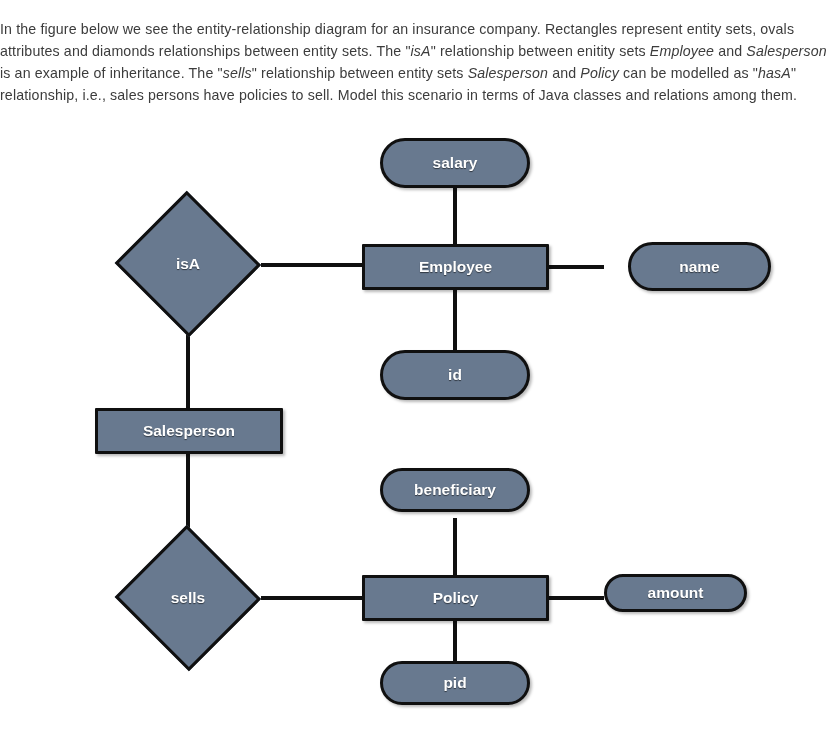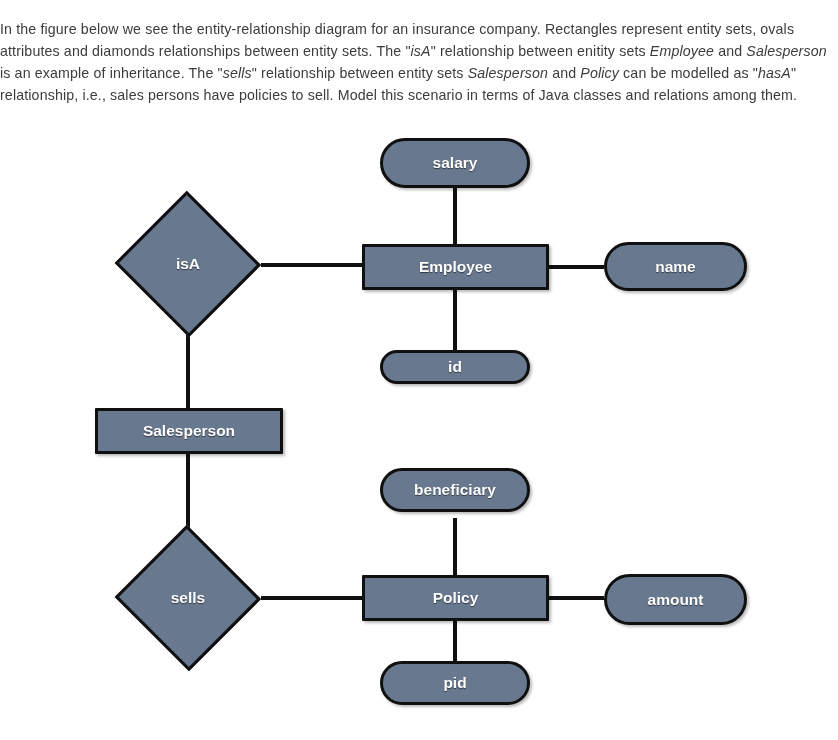--- a/index.html
+++ b/index.html
@@ -125,39 +125,39 @@
       <div class="node attribute" style="left: 380px; top: 18px; width: 150px; height: 50px;">
         <span>salary</span>
       </div>
       <div class="node relationship" style="left: 115px; top: 108px; width: 146px; height: 72px;">
         <div class="diamond-shape"></div>
         <span class="diamond-label">isA</span>
       </div>
       <div class="node entity" style="left: 362px; top: 124px; width: 187px; height: 46px;">
         <span>Employee</span>
       </div>
-      <div class="node attribute" style="left: 604px; top: 122px; width: 143px; height: 49px;">
+      <div class="node attribute" style="left: 628px; top: 122px; width: 143px; height: 49px;">
         <span>name</span>
       </div>
-      <div class="node attribute" style="left: 380px; top: 230px; width: 150px; height: 34px;">
+      <div class="node attribute" style="left: 380px; top: 230px; width: 150px; height: 50px;">
         <span>id</span>
       </div>
       <div class="node entity" style="left: 95px; top: 288px; width: 188px; height: 46px;">
         <span>Salesperson</span>
       </div>
       <div class="node attribute" style="left: 380px; top: 348px; width: 150px; height: 44px;">
         <span>beneficiary</span>
       </div>
       <div class="node relationship" style="left: 115px; top: 442px; width: 146px; height: 72px;">
         <div class="diamond-shape"></div>
         <span class="diamond-label">sells</span>
       </div>
       <div class="node entity" style="left: 362px; top: 455px; width: 187px; height: 46px;">
         <span>Policy</span>
       </div>
-      <div class="node attribute" style="left: 604px; top: 454px; width: 143px; height: 51px;">
+      <div class="node attribute" style="left: 604px; top: 454px; width: 143px; height: 38px;">
         <span>amount</span>
       </div>
       <div class="node attribute" style="left: 380px; top: 541px; width: 150px; height: 44px;">
         <span>pid</span>
       </div>
     </div>
 </div>
 
 </body></html>

